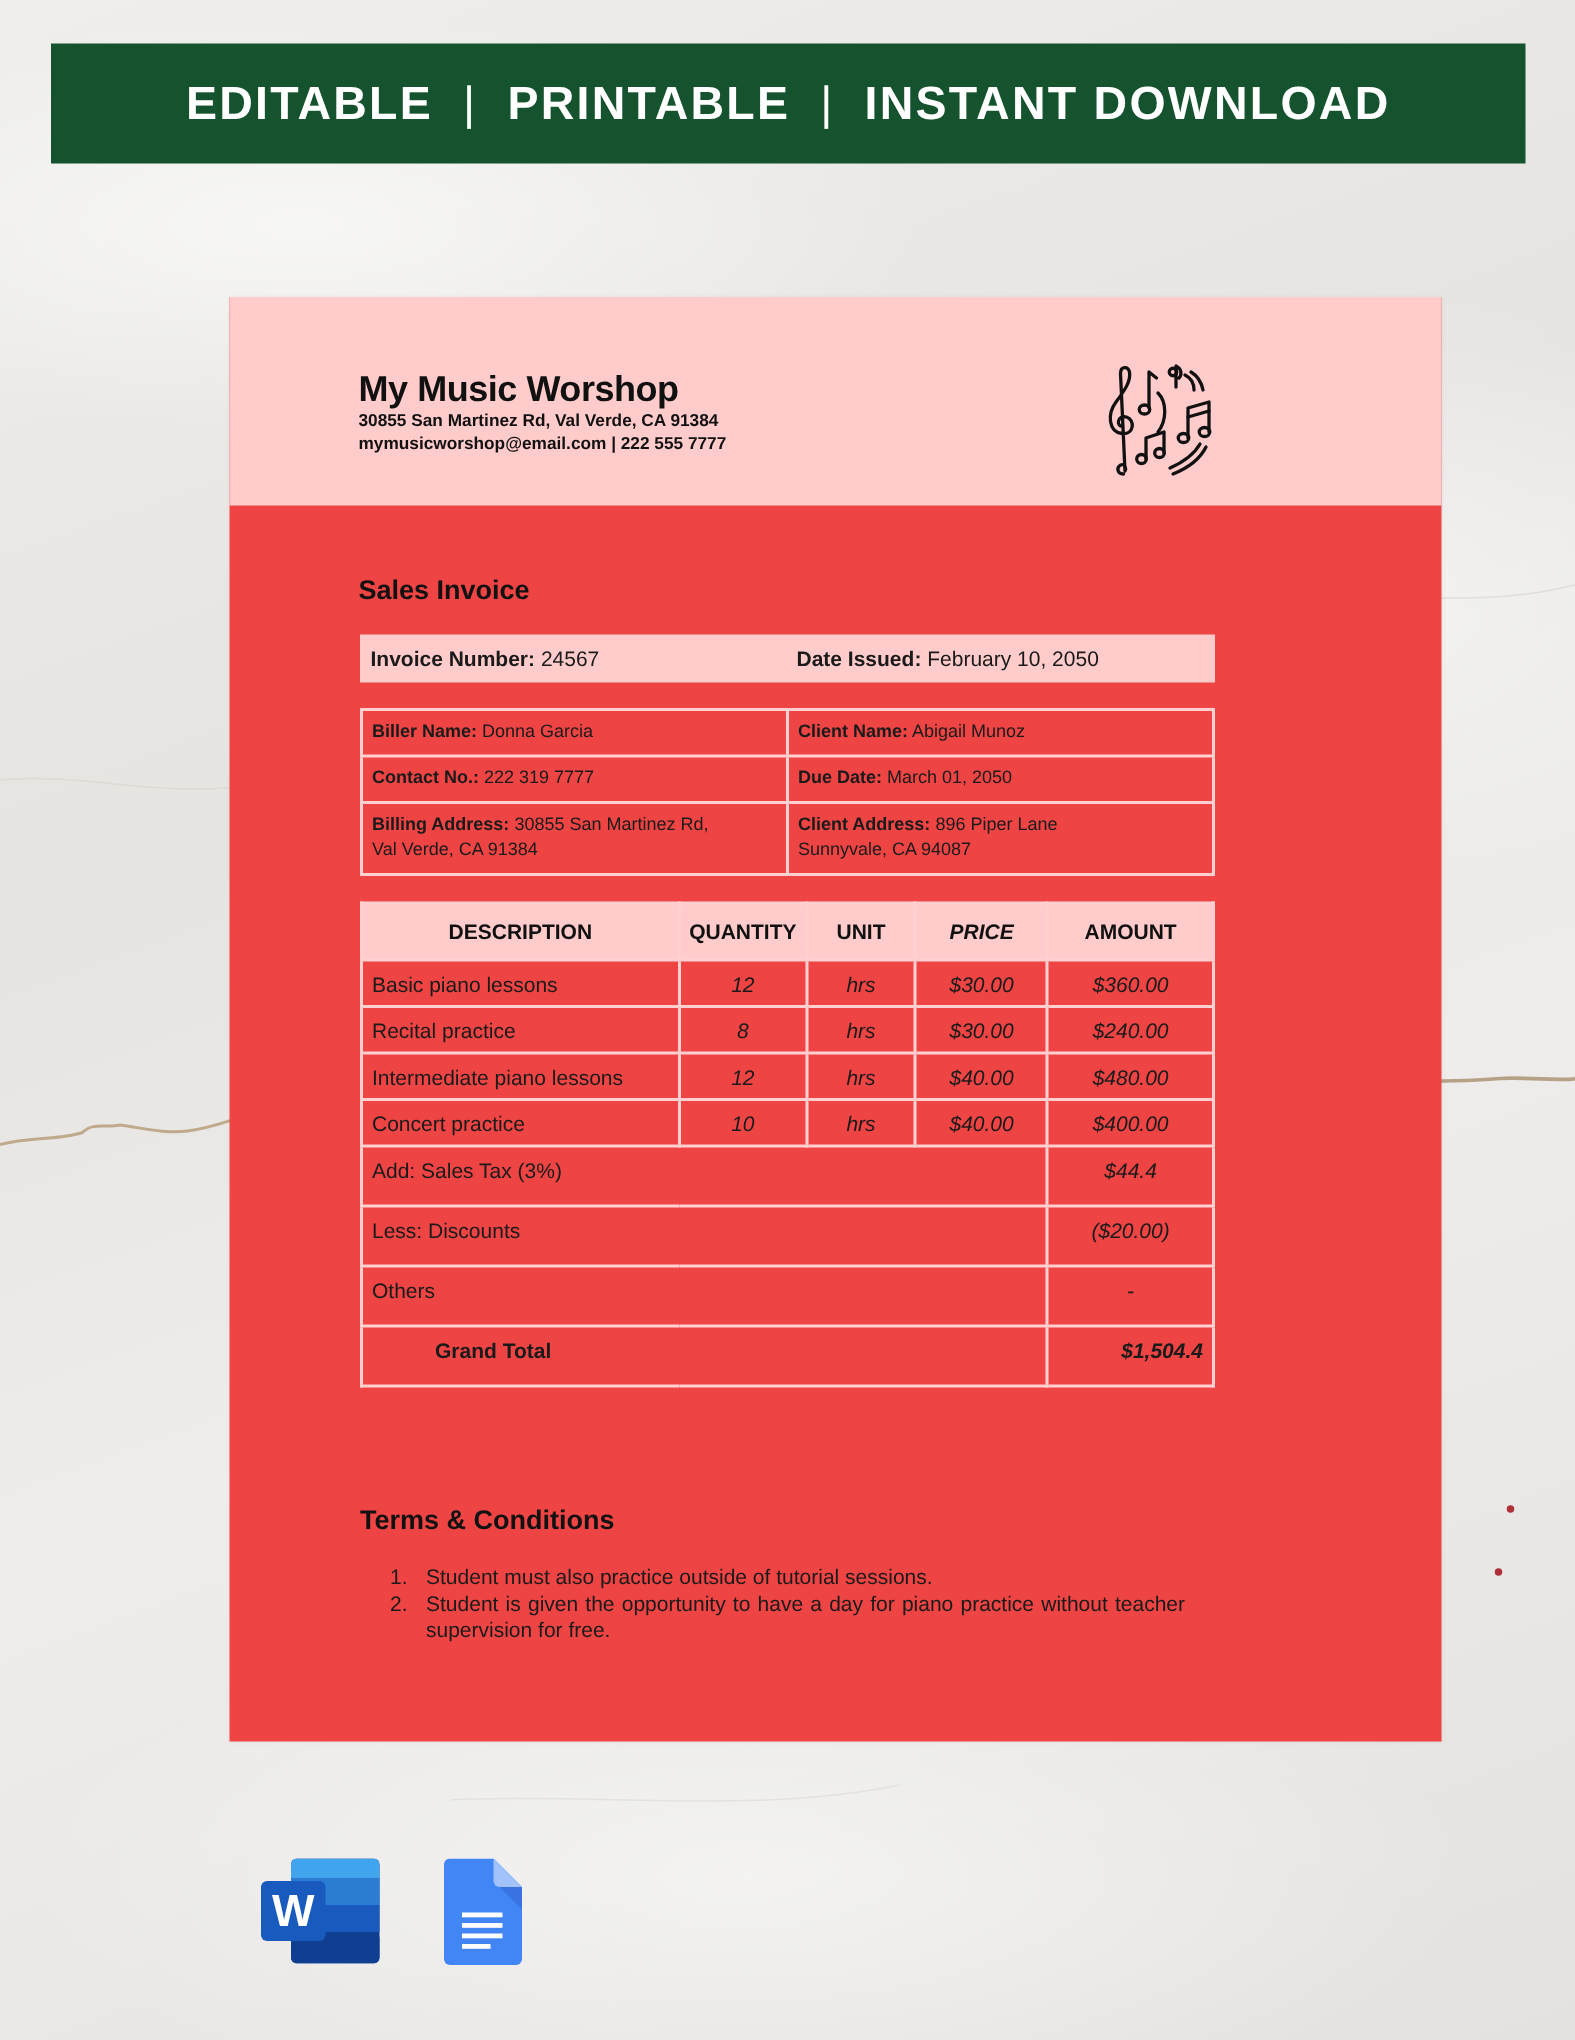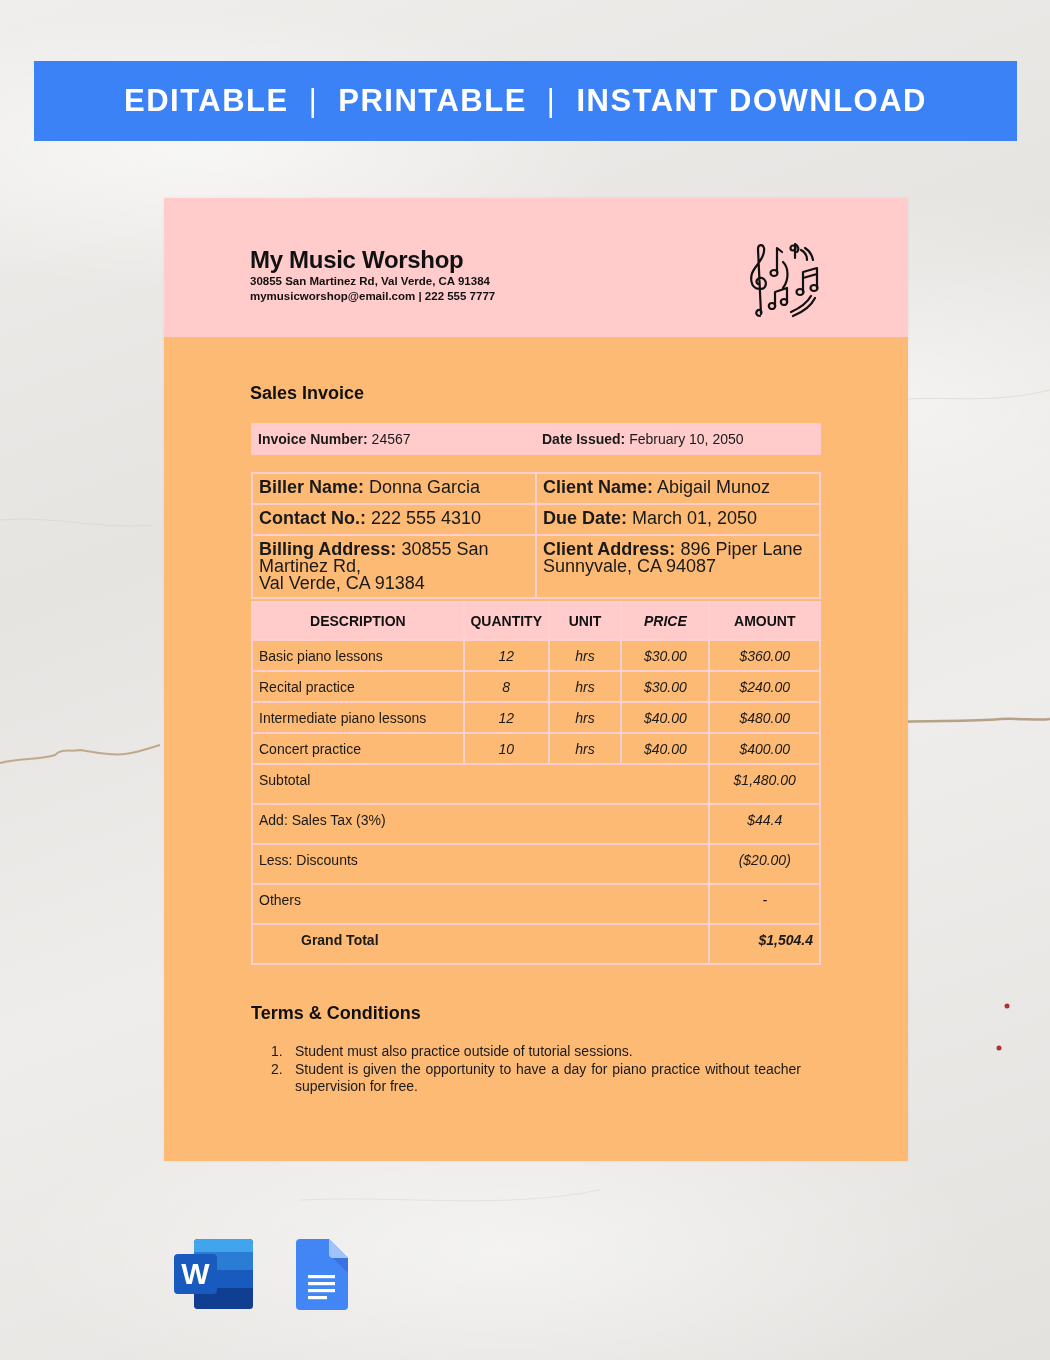--- a/index.html
+++ b/index.html
@@ -15,31 +15,30 @@
     background:
       radial-gradient(ellipse 600px 200px at 200px 150px, rgba(255,255,255,0.6), transparent 70%),
       radial-gradient(ellipse 500px 300px at 900px 400px, rgba(255,255,255,0.5), transparent 70%),
       radial-gradient(ellipse 700px 250px at 500px 1250px, rgba(255,255,255,0.5), transparent 70%),
       linear-gradient(160deg, #efeeec 0%, #e6e4e1 35%, #eeedeb 60%, #e4e2df 100%);
   }
   .vein { position: absolute; pointer-events: none; }
 
   .banner {
     position: absolute; left: 34px; top: 29px; width: 983px; height: 80px;
-    background: #3b82f6;
+    background: #14532d;
     display: flex; align-items: center; justify-content: center;
     color: #ffffff; font-weight: bold; font-size: 31px; letter-spacing: 1.5px;
     font-family: "Liberation Sans", sans-serif;
-    margin-top: 32px;
   }
   .banner .sep { margin: 0 20px; font-weight: normal; }
 
   .page {
-    position: absolute; left: 164px; top: 198px; width: 744px; height: 963px;
-    background: #fdba74;
+    position: absolute; left: 153px; top: 198px; width: 808px; height: 963px;
+    background: #ef4444;
     box-shadow: 0 0 3px rgba(0,0,0,0.06);
   }
   .page-header {
     height: 139px; background: #ffcccb;
     position: relative;
   }
   .company-name {
     position: absolute; left: 86px; top: 48px;
     font-size: 24px; font-weight: bold; color: #111;
     letter-spacing: -0.3px;
@@ -63,21 +62,21 @@
     background: #ffcccb;
     display: flex; align-items: center; font-size: 14px;
   }
   .meta-bar .cell { padding-left: 7px; }
   .meta-bar .cell.left { width: 284px; }
   .lbl { font-weight: bold; }
 
   table { border-collapse: collapse; }
   .info-table {
     position: absolute; left: 87px; top: 274px; width: 570px;
-    font-size: 18px;
+    font-size: 12px;
   }
   .info-table td {
     border: 2px solid #ffd0cf;
     padding: 5px 6px;
     vertical-align: top;
     width: 50%;
     line-height: 17px;
   }
   .info-table tr.r1 td, .info-table tr.r2 td { height: 31px; }
   .info-table tr.r3 td { height: 48px; }
@@ -201,21 +200,21 @@
         <span>Donna Garcia</span>
       </td>
       <td>
         <span class="lbl">Client Name:</span>
         <span>Abigail Munoz</span>
       </td>
     </tr>
     <tr class="r2">
       <td>
         <span class="lbl">Contact No.:</span>
-        <span>222 555 4310</span>
+        <span>222 319 7777</span>
       </td>
       <td>
         <span class="lbl">Due Date:</span>
         <span>March 01, 2050</span>
       </td>
     </tr>
     <tr class="r3">
       <td>
         <span class="lbl">Billing Address:</span>
         <span>30855 San Martinez Rd,</span><br>
@@ -261,24 +260,20 @@
         <td class="c">hrs</td>
         <td class="c">$40.00</td>
         <td class="c">$480.00</td>
       </tr>
       <tr>
         <td>Concert practice</td>
         <td class="c">10</td>
         <td class="c">hrs</td>
         <td class="c">$40.00</td>
         <td class="c">$400.00</td>
-      </tr>
-      <tr class="sum">
-        <td colspan="4">Subtotal</td>
-        <td class="c">$1,480.00</td>
       </tr>
       <tr class="sum">
         <td colspan="4">Add: Sales Tax (3%)</td>
         <td class="c">$44.4</td>
       </tr>
       <tr class="sum">
         <td colspan="4">Less: Discounts</td>
         <td class="c">($20.00)</td>
       </tr>
       <tr class="sum">

